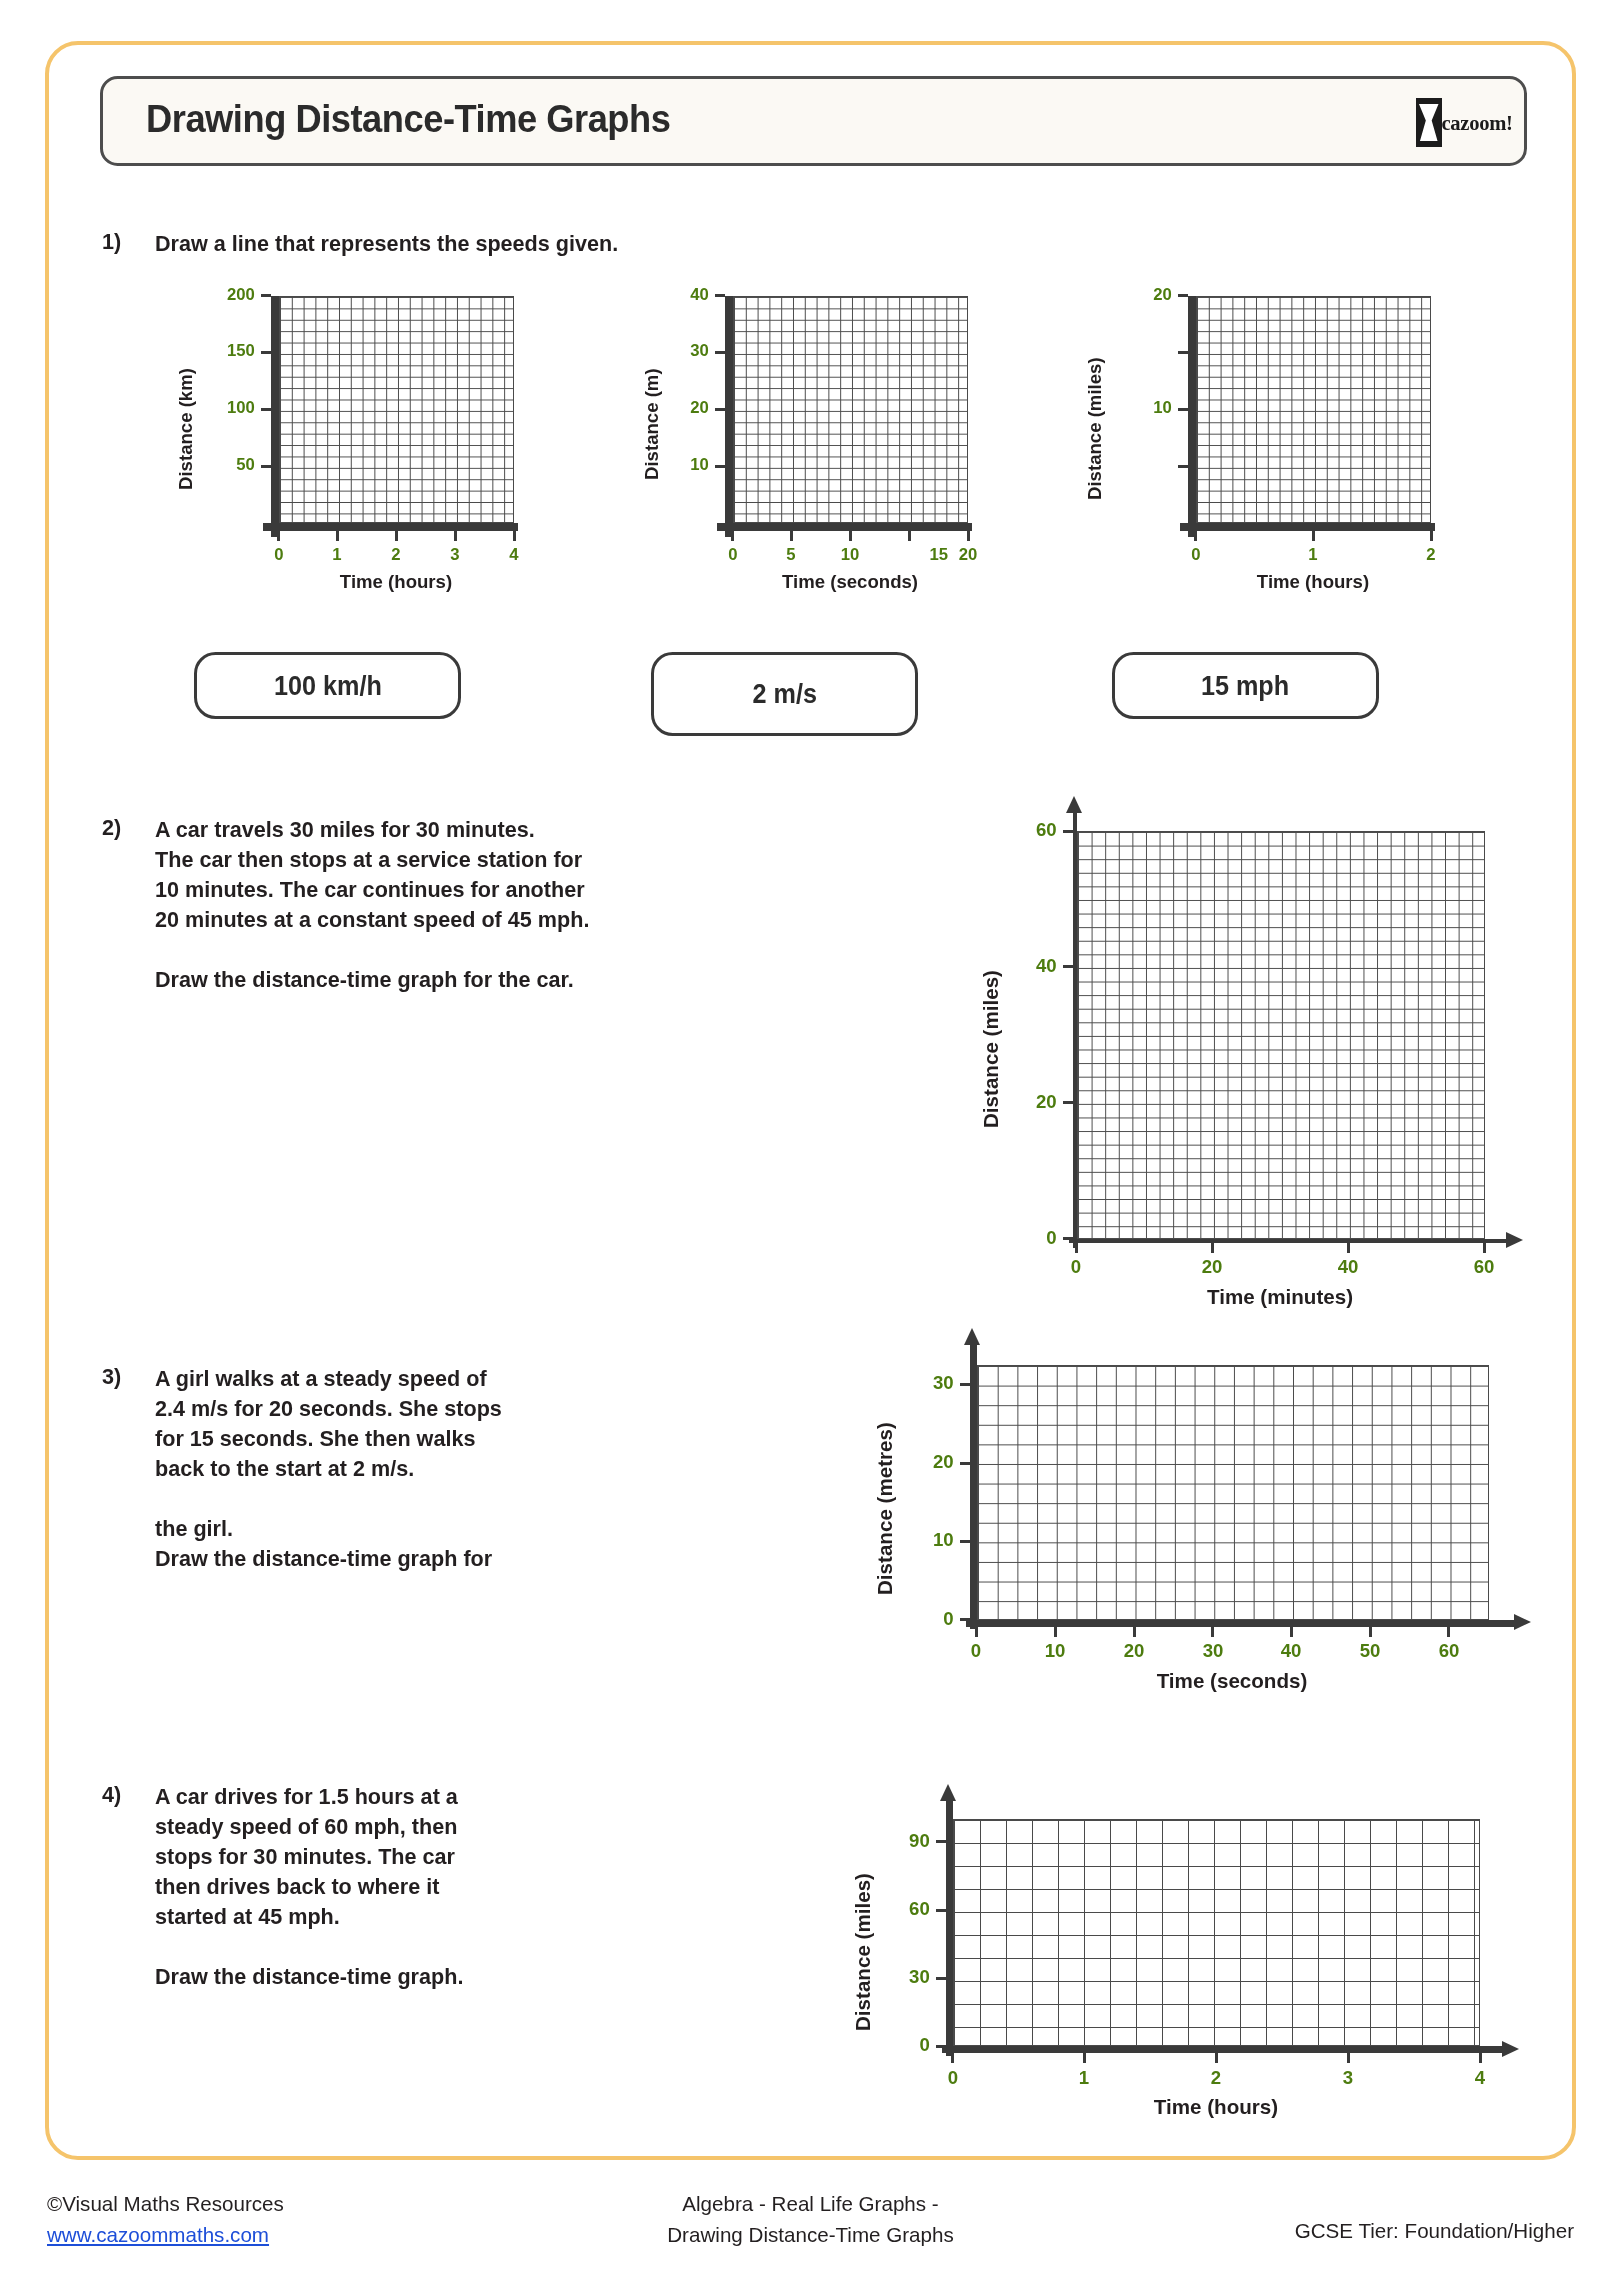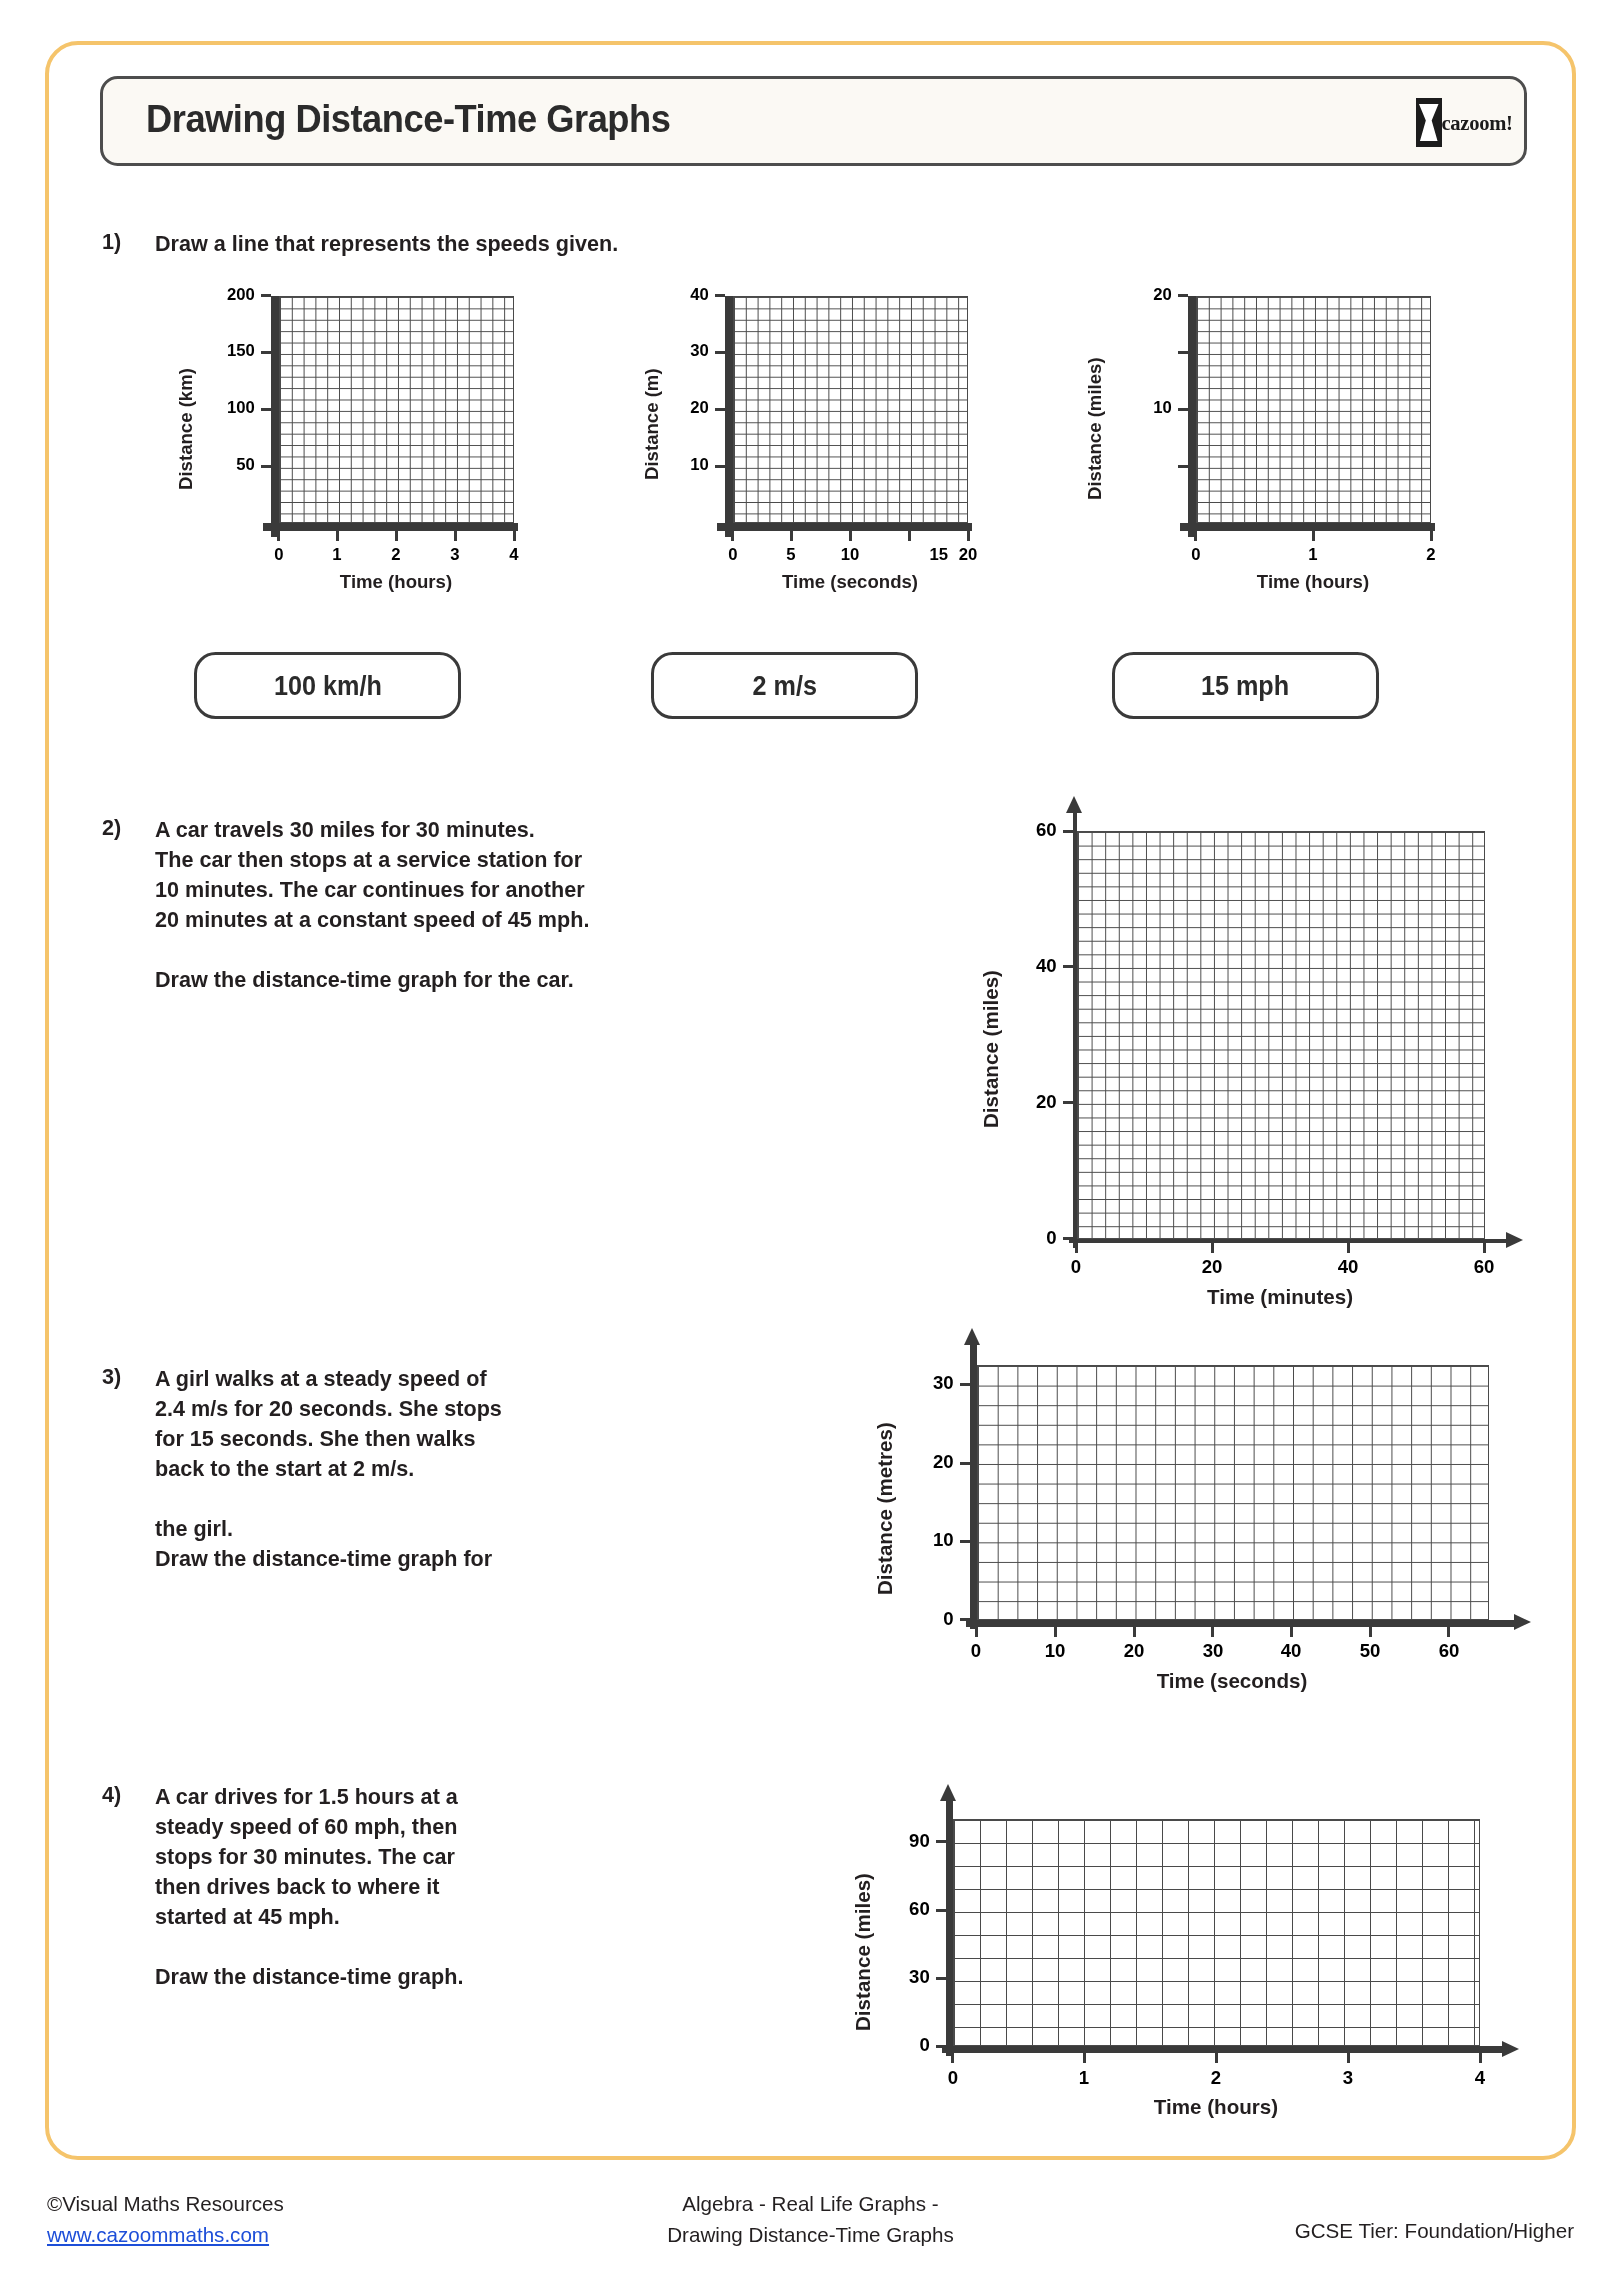--- a/index.html
+++ b/index.html
@@ -36,21 +36,21 @@
         display:flex;align-items:center;justify-content:center;box-sizing:border-box;}
   .pill span{font-size:28px;font-weight:bold;color:#2b2b2b;
              transform:scaleX(.9);transform-origin:center;white-space:nowrap;}
 
   
   .graph{position:absolute;}
   .plot{position:absolute;box-sizing:border-box;background:#ffffff;}
   .axis-y{position:absolute;background:#3a3a3a;}
   .axis-x{position:absolute;background:#3a3a3a;}
   .tick{position:absolute;background:#3a3a3a;}
-  .tlabel{position:absolute;font-size:16.7px;font-weight:bold;color:#000000;
+  .tlabel{position:absolute;font-size:16.7px;font-weight:bold;color:#4d7c0f;
           white-space:nowrap;text-align:center;}
   .tlabel.right{text-align:right;}
   .axtitle{position:absolute;font-size:18.6px;font-weight:bold;color:#231f20;white-space:nowrap;}
   .axtitle.vert{transform-origin:left top;transform:rotate(-90deg);}
   .arrow-up{position:absolute;width:0;height:0;border-left:8.8px solid transparent;
             border-right:8.8px solid transparent;border-bottom:17.6px solid #3a3a3a;}
   .arrow-right{position:absolute;width:0;height:0;border-top:8.8px solid transparent;
                border-bottom:8.8px solid transparent;border-left:17.6px solid #3a3a3a;}
 
   
@@ -152,21 +152,21 @@
     <div class="tick" style="left: 88px; top: 61px; width: 9.8px; height: 2.9px;"></div>
     <div class="tick" style="left: 88px; top: 4.4px; width: 9.8px; height: 2.9px;"></div>
     <div class="tlabel right" style="left: 3.9px; top: -5.4px; width: 78px; font-size: 16.7px;">20</div>
     <div class="axtitle" style="left: 86px; top: 281px; width: 274px; text-align: center; font-size: 18.6px;">Time (hours)</div>
     <div class="axtitle vert" style="left: -5.9px; top: 210px; font-size: 18.6px;">Distance (miles)</div>
   </div>
 
 <div class="pill" style="left:194px;top:652px;width:267px;height:67px;">
   <span>100 km/h</span>
 </div>
-<div class="pill" style="left:651px;top:652px;width:267px;height:67px;">
+<div class="pill" style="left:651px;top:652px;width:267px;height:84px;">
   <span>2 m/s</span>
 </div>
 <div class="pill" style="left:1112px;top:652px;width:267px;height:67px;">
   <span>15 mph</span>
 </div>
 
 <div class="qnum" style="left:102px;top:815px;">2)</div>
 <div class="qtext" style="left:155px;top:815px;width:627px;">
   <p>A car travels 30 miles for 30 minutes.</p>
   <p>The car then stops at a service station for</p>

